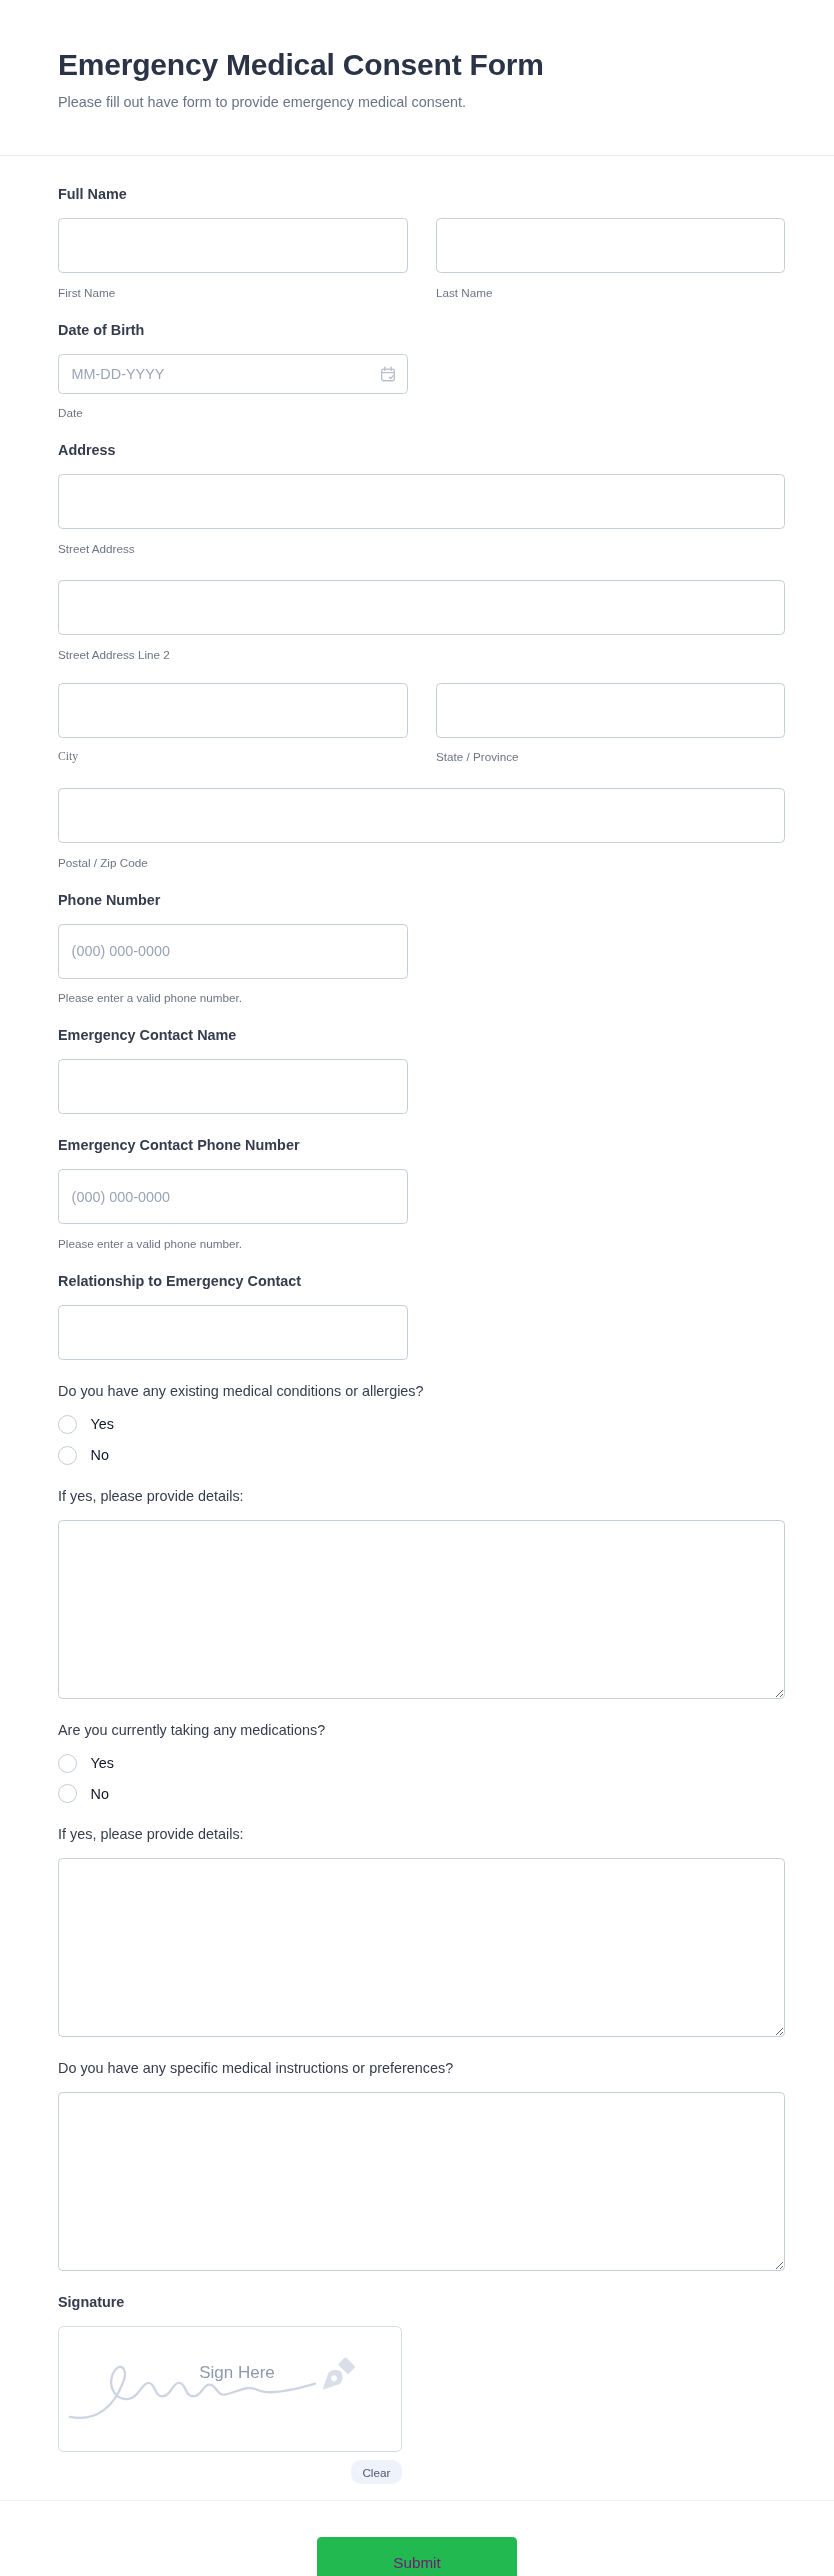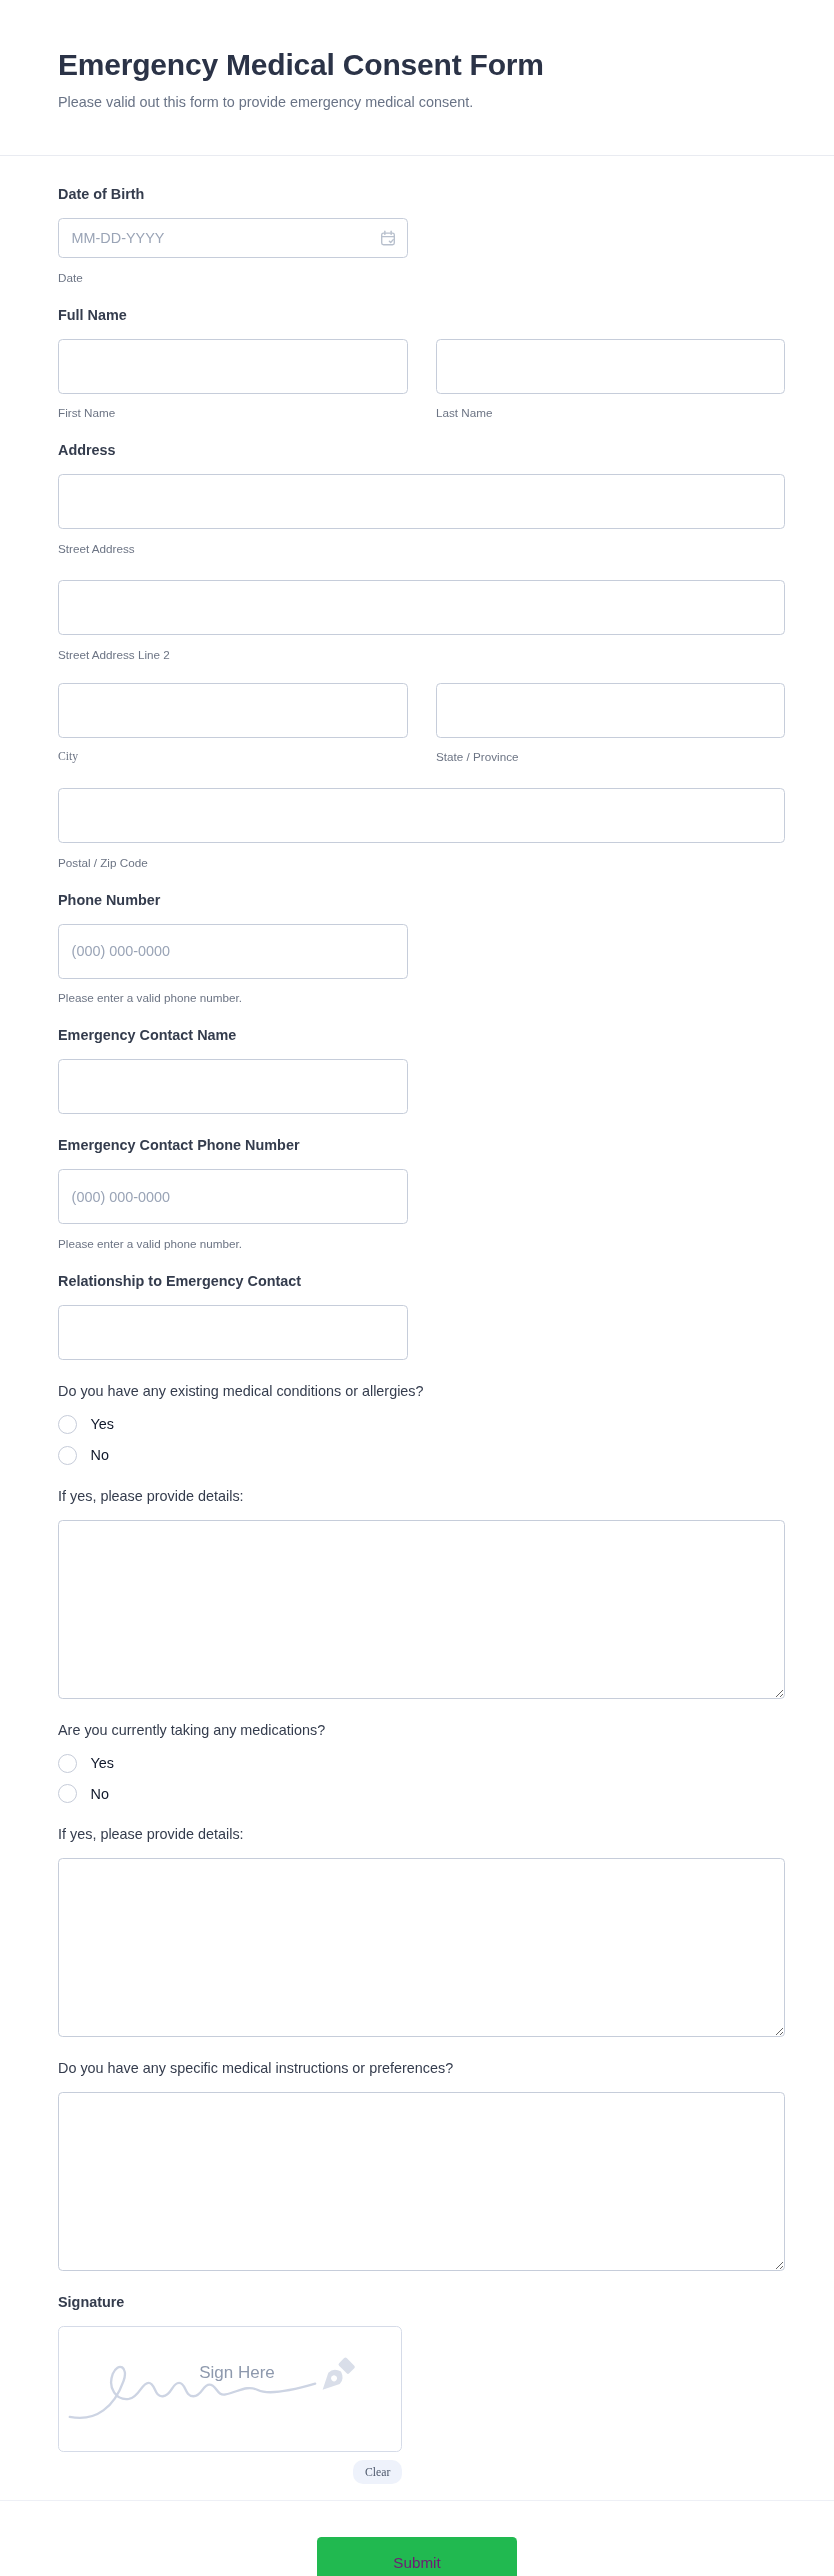--- a/index.html
+++ b/index.html
@@ -60,69 +60,69 @@
   }
   .sign-here {
     position: absolute; top: 36px; left: 7px; width: 100%; text-align: center;
     font-size: 17px; color: #8e99ad; pointer-events: none;
   }
   .sig-art { position: absolute; left: 0; top: 0; pointer-events: none; }
   .sig-actions { width: 344px; text-align: right; margin-top: 8px; }
   .clear-btn {
     display: inline-block; background: #eef2fb; color: #4d586c; font-size: 11.7px;
     border: none; border-radius: 10px; padding: 5.4px 11.7px; cursor: pointer;
-    font-family: Liberation Serif, serif;
+    font-family: Liberation Sans, sans-serif;
   }
   
   .form-footer {
     margin-top: 16px; border-top: 0.9px solid #eef0f6; padding: 36px 0 45px; text-align: center;
   }
   .submit-btn {
     width: 200px; height: 51px; border: none; border-radius: 4.5px; cursor: pointer;
     background: #21b950; color: #701a75; font-size: 15.2px; font-weight: 500;
     font-family: "Liberation Sans", "DejaVu Sans", sans-serif;
   }
 </style>
 </head>
 <body>
 
 <header class="form-header">
   <h1 class="form-title">Emergency Medical Consent Form</h1>
-  <p class="form-subtitle">Please valid out this form to provide emergency medical consent.</p>
+  <p class="form-subtitle">Please fill out have form to provide emergency medical consent.</p>
 </header>
 
 <main class="form-main">
+
+  <section class="field">
+    <span class="field-label">Full Name</span>
+    <div class="two-col">
+      <div class="col-left">
+        <input type="text" class="text-input" style="">
+        <div class="sublabel">First Name</div>
+      </div>
+      <div class="col-right">
+        <input type="text" class="text-input" style="">
+        <div class="sublabel">Last Name</div>
+      </div>
+    </div>
+  </section>
 
   <section class="field">
     <span class="field-label">Date of Birth</span>
     <div class="input-wrap w-narrow">
       <input type="text" class="text-input" style="height: 40px; padding-right: 36px;" placeholder="MM-DD-YYYY">
       <svg class="calendar-icon" viewBox="0 0 20 20" fill="none" stroke="#b8c0cd" stroke-width="1.5" stroke-linecap="round" stroke-linejoin="round">
         <rect x="3" y="4.5" width="14" height="13" rx="2"></rect>
         <line x1="6.5" y1="2.5" x2="6.5" y2="6"></line>
         <line x1="13.5" y1="2.5" x2="13.5" y2="6"></line>
         <line x1="3" y1="8.5" x2="17" y2="8.5"></line>
         <polyline points="11.5,13.5 13,15 15.8,11.8"></polyline>
       </svg>
     </div>
     <div class="sublabel">Date</div>
-  </section>
-
-  <section class="field">
-    <span class="field-label">Full Name</span>
-    <div class="two-col">
-      <div class="col-left">
-        <input type="text" class="text-input" style="">
-        <div class="sublabel">First Name</div>
-      </div>
-      <div class="col-right">
-        <input type="text" class="text-input" style="">
-        <div class="sublabel">Last Name</div>
-      </div>
-    </div>
   </section>
 
   <section class="field">
     <span class="field-label">Address</span>
     <div>
       <input type="text" class="text-input" style="">
       <div class="sublabel" style="margin-bottom:25px;">Street Address</div>
       <input type="text" class="text-input" style="">
       <div class="sublabel" style="margin-bottom:22px;">Street Address Line 2</div>
       <div class="two-col">

